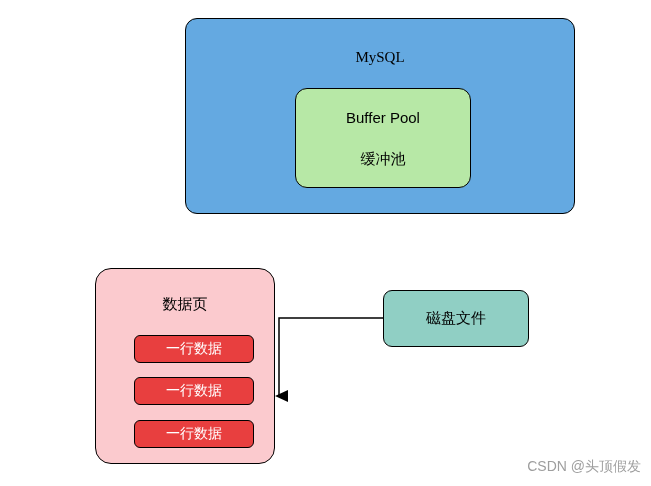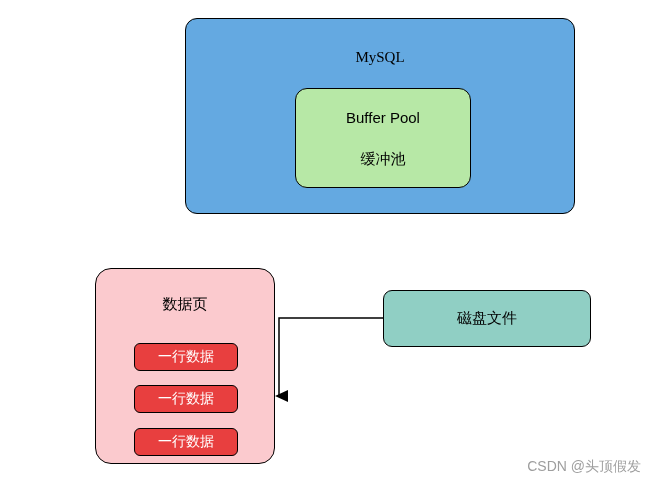--- a/index.html
+++ b/index.html
@@ -69,40 +69,39 @@
     top: 26px;
     left: 0;
     width: 100%;
     text-align: center;
     font-size: 15px;
     color: #000000;
   }
   .data-row {
     position: absolute;
     left: 38px;
-    width: 104px;
+    width: 120px;
     height: 28px;
     border: 1.5px solid #000000;
     border-radius: 6px;
     background: #e83f3f;
     color: #ffffff;
     font-size: 14px;
     display: flex;
     align-items: center;
     justify-content: center;
     box-sizing: border-box;
-    margin-top: 8px;
   }
   .data-row.r0 { top: 66px; }
   .data-row.r1 { top: 108px; }
   .data-row.r2 { top: 151px; }
   .disk-file-box {
     left: 383px;
     top: 290px;
-    width: 208px;
+    width: 146px;
     height: 57px;
     border-radius: 9px;
     background: #90cfc4;
     display: flex;
     align-items: center;
     justify-content: center;
     font-size: 15px;
     color: #000000;
   }
   .arrow-layer {

